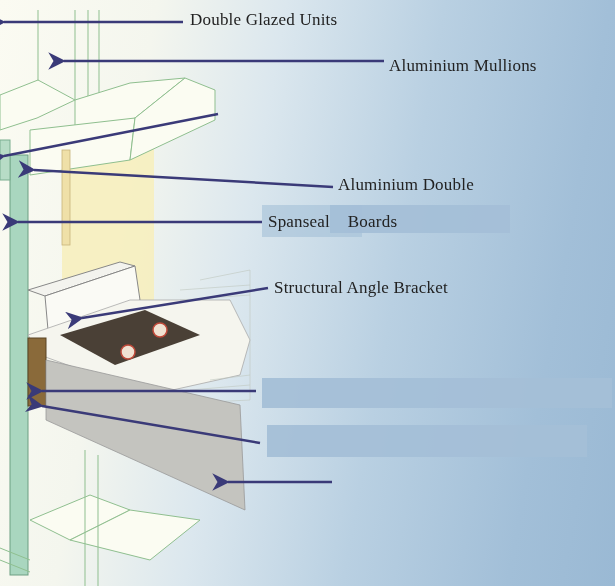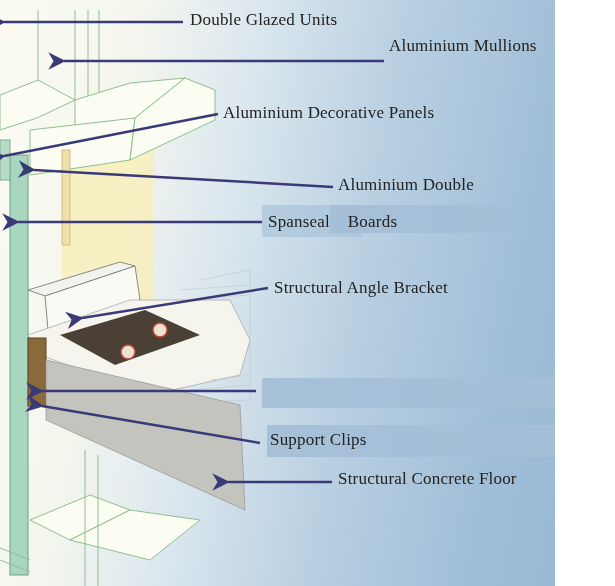--- a/index.html
+++ b/index.html
@@ -1,18 +1,18 @@
 <!DOCTYPE html>
 <html><head>
 <meta charset="utf-8">
 <style>
   html, body { margin: 0; padding: 0; }
   body { width: 615px; height: 586px; overflow: hidden; background: #fff; }
   .canvas {
-    position: relative; width: 555px; height: 586px; overflow: hidden;
+    position: relative; width: 615px; height: 586px; overflow: hidden;
     background: linear-gradient(100deg, #fbfbf2 0%, #f4f6ee 22%, #dbe7ee 40%, #b9d0e2 62%, #a2bfd8 85%, #9ab9d4 100%);
   }
   .drawing { position: absolute; left: 0; top: 0; width: 615px; height: 586px; }
   .label {
     position: absolute; font-family: "Liberation Serif", "DejaVu Serif", serif;
     font-size: 17px; color: #222; white-space: nowrap; line-height: 20px; letter-spacing: 0.2px;
   }
   .patch { position: absolute; background: #a4bfd7; opacity: 0.95; }
 </style>
 </head>
@@ -95,20 +95,17 @@
       <line x1="332" y1="482" x2="228" y2="482" marker-end="url(#ah)"></line>
     </g>
   </svg>
 
   <div class="patch" style="left:262px;top:205px;width:100px;height:32px;opacity:0.6"></div>
   <div class="patch" style="left:330px;top:205px;width:180px;height:28px"></div>
   <div class="patch" style="left:262px;top:378px;width:350px;height:30px"></div>
   <div class="patch" style="left:267px;top:425px;width:320px;height:32px"></div>
 
   <div class="label" style="left:190px;top:10px;">Double Glazed Units</div>
-  <div class="label" style="left:389px;top:36px;">Aluminium Mullions</div>
-  <div class="label" style="left:223px;top:103px;">Aluminium Decorative Panels</div>
+  <div class="label" style="left:389px;top:56px;">Aluminium Mullions</div>
   <div class="label" style="left:338px;top:175px;">Aluminium Double</div>
   <div class="label" style="left:274px;top:278px;">Structural Angle Bracket</div>
   <div class="label" style="left:268px;top:212px;white-space:pre;">Spanseal    Boards</div>
-  <div class="label" style="left:270px;top:430px;">Support Clips</div>
-  <div class="label" style="left:338px;top:469px;">Structural Concrete Floor</div>
 </div>
 
 </body></html>

